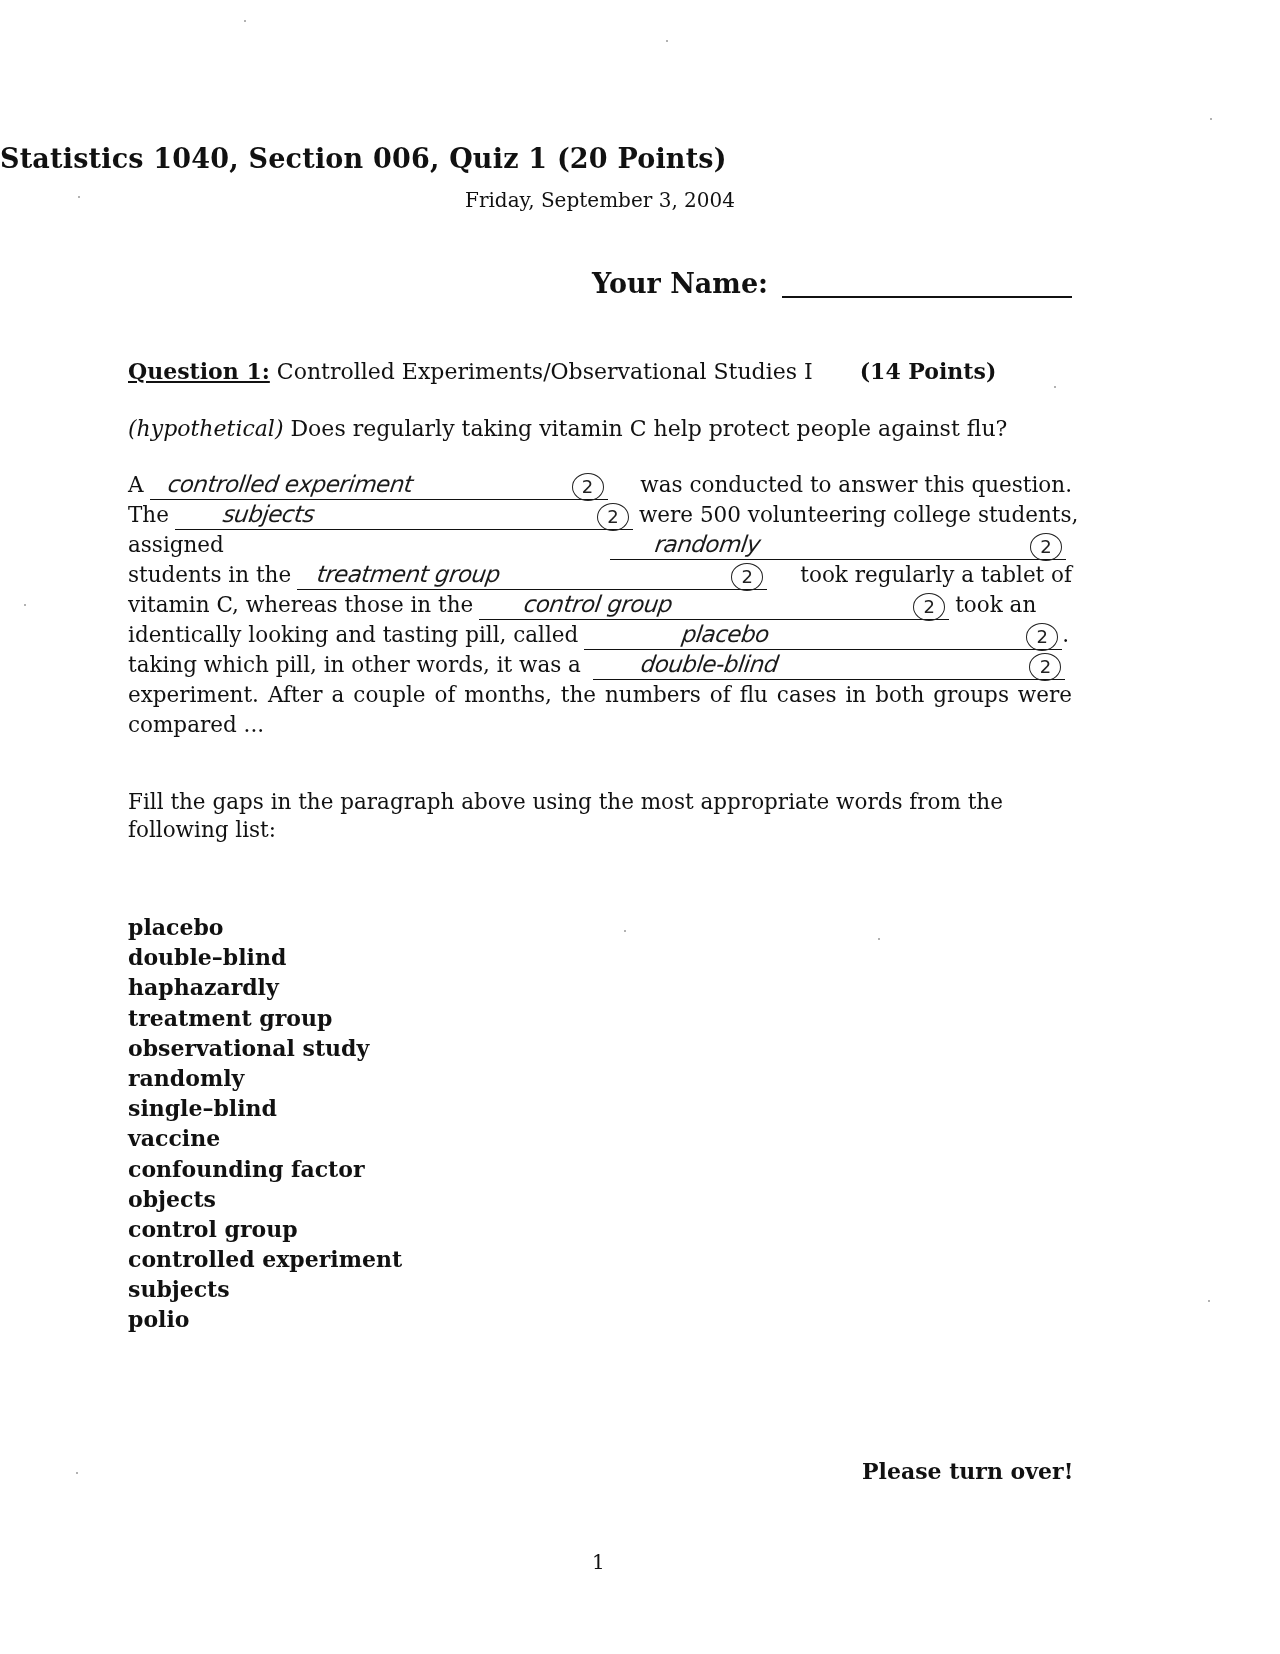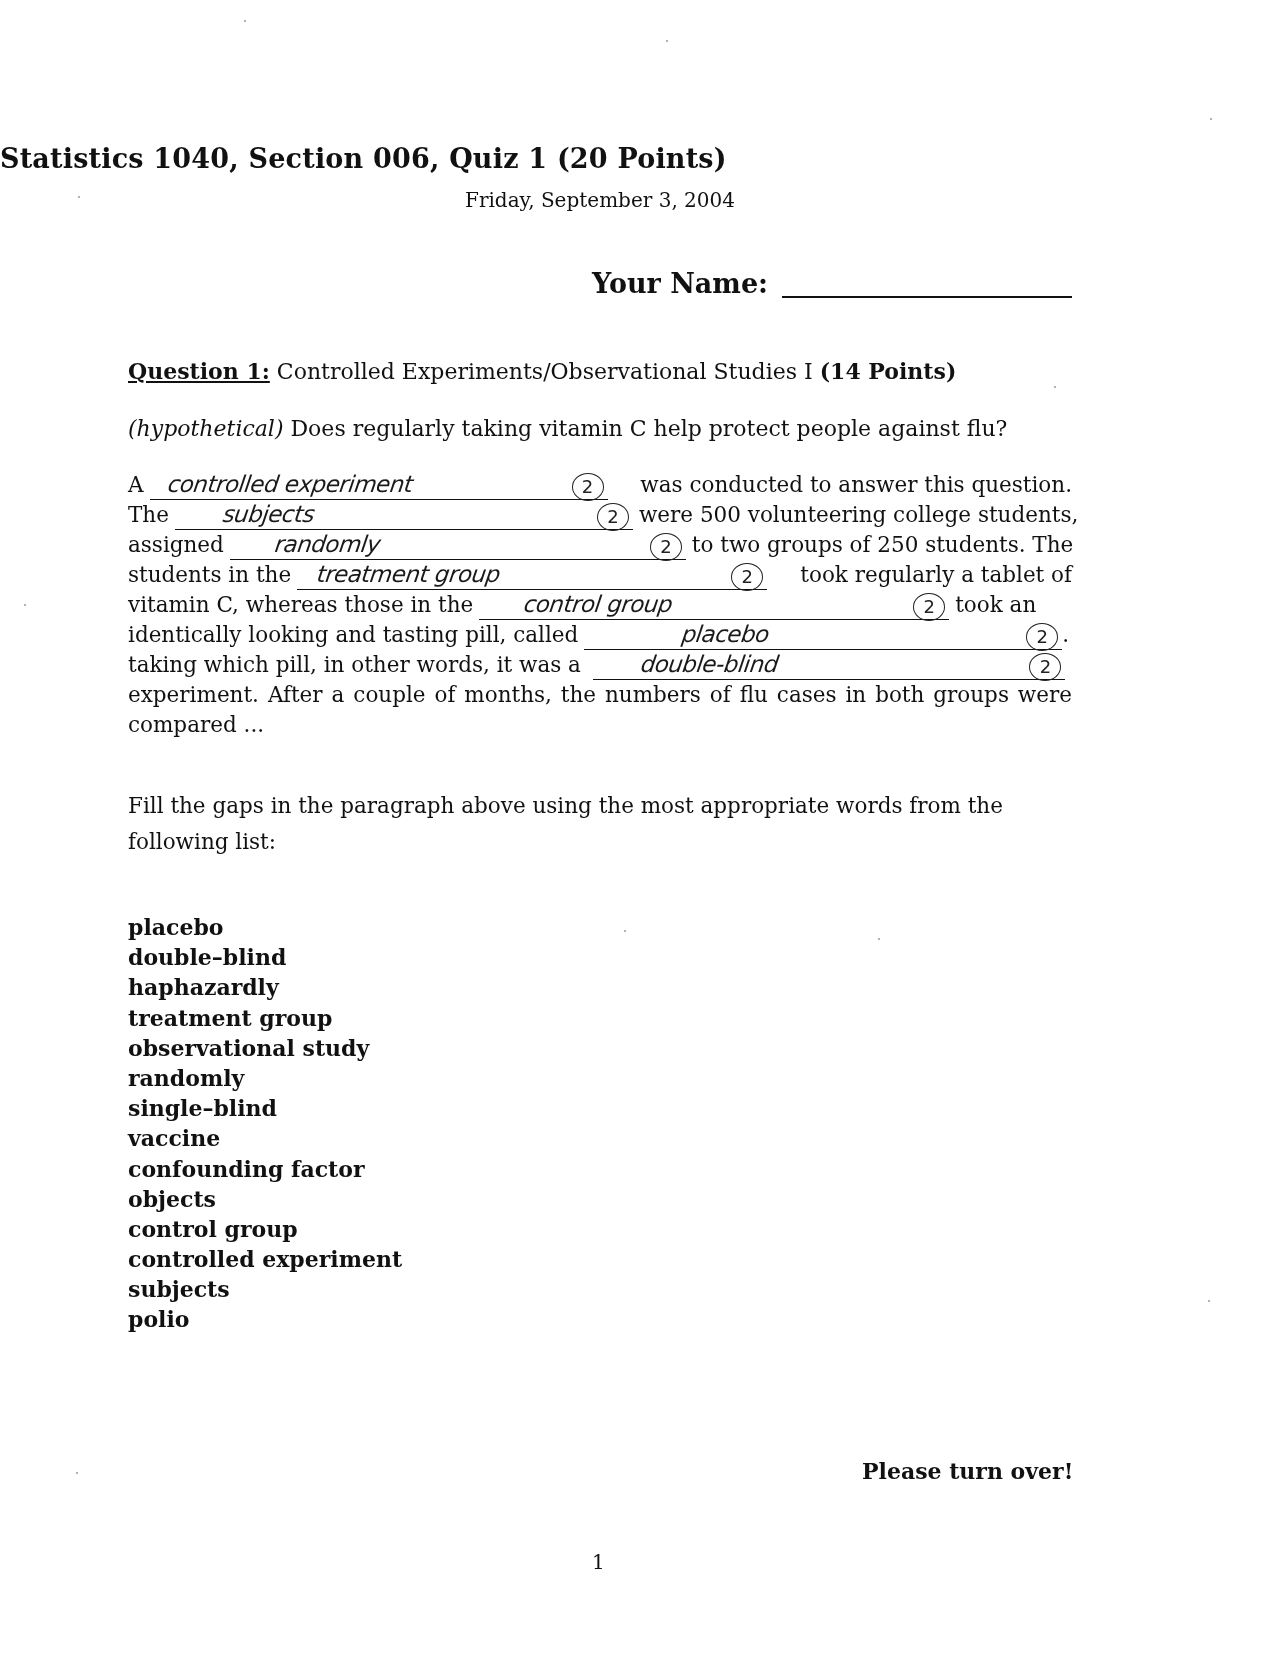--- a/index.html
+++ b/index.html
@@ -6,31 +6,31 @@
   body { width: 1280px; height: 1654px; position: relative; overflow: hidden;
          font-family: "DejaVu Serif", "Liberation Serif", serif; color: #111; }
   .page { position: absolute; left: 0; top: 0; width: 1280px; height: 1654px; background: #fff; }
   .title { position: absolute; left: 0; width: 1200px; top: 143px; text-align: left;
            font-size: 27px; font-weight: bold; letter-spacing: 0.2px; }
   .date { position: absolute; left: 0; width: 1200px; top: 188px; text-align: center; font-size: 20px; }
   .name-row { position: absolute; left: 592px; top: 268px; font-size: 27px; font-weight: bold; }
   .name-line { position: absolute; left: 782px; top: 296px; width: 290px; border-bottom: 2px solid #111; }
   .q-heading { position: absolute; left: 128px; top: 358px; font-size: 22px; }
   .q-heading .qlabel { font-weight: bold; text-decoration: underline; }
-  .q-heading .pts { font-weight: bold; }
+  .q-heading .pts { font-weight: bold; margin-left: 40px; }
   .hypo { position: absolute; left: 128px; top: 416px; font-size: 22px; }
   .hypo i { font-style: italic; }
   .para { position: absolute; left: 128px; top: 470px; width: 944px; font-size: 21.5px; line-height: 30px; }
   .line { position: relative; height: 30px; white-space: nowrap; display: flex; align-items: flex-end; justify-content: space-between; }
   .blank { display: inline-block; border-bottom: 1.5px solid #111; position: relative; height: 26px; margin: 0 6px; flex-shrink: 0; }
   .hand { position: absolute; left: 18px; bottom: 0px; font-family: "DejaVu Sans", sans-serif; font-style: italic;
           font-size: 23px; color: #1a1a1a; transform: skewX(-8deg); letter-spacing: -0.5px; }
   .score { position: absolute; right: 4px; bottom: -2px; width: 30px; height: 26px; border: 1.6px solid #222;
            border-radius: 50%; font-family: "DejaVu Sans", sans-serif; font-size: 18px; text-align: center; line-height: 26px; color: #222; }
-  .fill-instr { position: absolute; left: 128px; top: 788px; width: 944px; font-size: 21.5px; line-height: 36px; }
+  .fill-instr { position: absolute; left: 128px; top: 788px; width: 944px; font-size: 21.5px; line-height: 28px; }
   .wordlist { position: absolute; left: 128px; top: 912px; font-size: 22px; font-weight: bold; line-height: 30.2px; }
   .wordlist div { height: 30.2px; }
   .turn-over { position: absolute; left: 862px; top: 1458px; font-size: 22px; font-weight: bold; }
   .page-num { position: absolute; left: 592px; top: 1550px; font-size: 20px; }
   .speck { position: absolute; width: 2px; height: 2px; background: #999; border-radius: 50%; }
 </style>
 </head>
 <body>
 
 <div class="page">
@@ -65,21 +65,20 @@
         <span class="score">2</span>
       </span>
       <span style="flex:1;text-align:center">were 500 volunteering college students,</span>
     </div>
     <div class="line">
       <span>assigned</span>
       <span class="blank" style="width:456px">
         <span class="hand" style="left:45px">randomly</span>
         <span class="score">2</span>
       </span>
-      <span style="flex:1;text-align:right">to two groups of 250 students. The</span>
     </div>
     <div class="line">
       <span>students in the</span>
       <span class="blank" style="width:470px">
         <span class="hand" style="left:20px">treatment group</span>
         <span class="score">2</span>
       </span>
       <span style="flex:1;text-align:right">took regularly a tablet of</span>
     </div>
     <div class="line">

